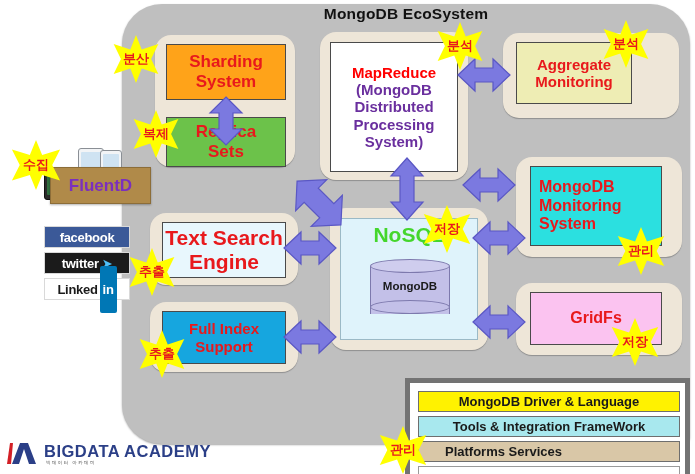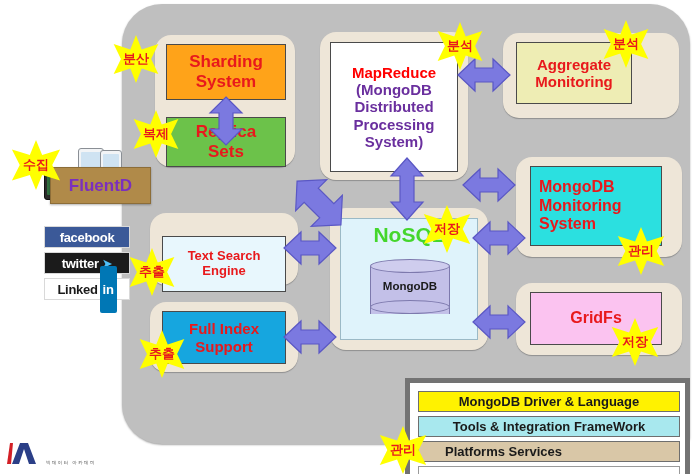--- a/index.html
+++ b/index.html
@@ -114,20 +114,21 @@
     position:absolute;left:40px;top:19px;
     font-size:4.5px;color:#4a4a4a;letter-spacing:1.4px;
   }
 </style>
 </head>
 <body>
 
 <div id="stage">
 
   <div class="eco-shell"></div>
+  <div class="eco-title">MongoDB EcoSystem</div>
 
   <div class="panel" style="left:155px;top:35px;width:140px;height:132px;"></div>
   <div class="panel" style="left:320px;top:32px;width:148px;height:148px;"></div>
   <div class="panel" style="left:503px;top:33px;width:176px;height:85px;"></div>
   <div class="panel" style="left:516px;top:157px;width:166px;height:100px;"></div>
   <div class="panel" style="left:150px;top:213px;width:148px;height:72px;"></div>
   <div class="panel" style="left:330px;top:208px;width:158px;height:142px;"></div>
   <div class="panel" style="left:150px;top:302px;width:148px;height:70px;"></div>
   <div class="panel" style="left:516px;top:283px;width:166px;height:72px;"></div>
 
@@ -209,21 +210,21 @@
     <span class="ln">Aggregate</span>
     <span class="ln">Monitoring</span>
   </div>
 
   <div class="box" style="left:530px;top:166px;width:132px;height:80px;background:#2BE0E0;color:#e8191c;font-size:16px;align-items:flex-start;padding-left:8px;">
     <span class="ln" style="text-align:left;">MongoDB</span>
     <span class="ln" style="text-align:left;">Monitoring</span>
     <span class="ln" style="text-align:left;">System</span>
   </div>
 
-  <div class="box" style="left:162px;top:222px;width:124px;height:56px;background:#E8F7FD;color:#e8191c;font-size:13px;margin-top:14px;">
+  <div class="box" style="left:162px;top:222px;width:124px;height:56px;background:#E8F7FD;color:#e8191c;font-size:21px;">
     <span class="ln">Text Search</span>
     <span class="ln">Engine</span>
   </div>
 
   <div class="box" style="left:162px;top:311px;width:124px;height:53px;background:#16A6DF;color:#e8191c;font-size:15px;">
     <span class="ln">Full Index</span>
     <span class="ln">Support</span>
   </div>
 
   <div class="box" style="left:530px;top:292px;width:132px;height:53px;background:#FBC3F0;color:#e8191c;font-size:16px;">
@@ -314,16 +315,17 @@
   </div>
   <div class="star" style="left:376px;top:426px;width:54px;height:48px;">
     <span>관리</span>
   </div>
 
   <div class="logo">
     <svg class="logo-mark" viewBox="0 0 34 22">
       <path d="M1 21 L4 0 L7 0 L5 21 Z" fill="#d31f26"></path>
       <path d="M14 0 L22 0 L30 21 L23 21 L18 6 L13 21 L6 21 Z" fill="#2b3f87"></path>
     </svg>
+    <div class="logo-text">BIGDATA ACADEMY</div>
     <div class="logo-sub">빅데이터 아카데미</div>
   </div>
 
 </div>
 
 </body></html>

